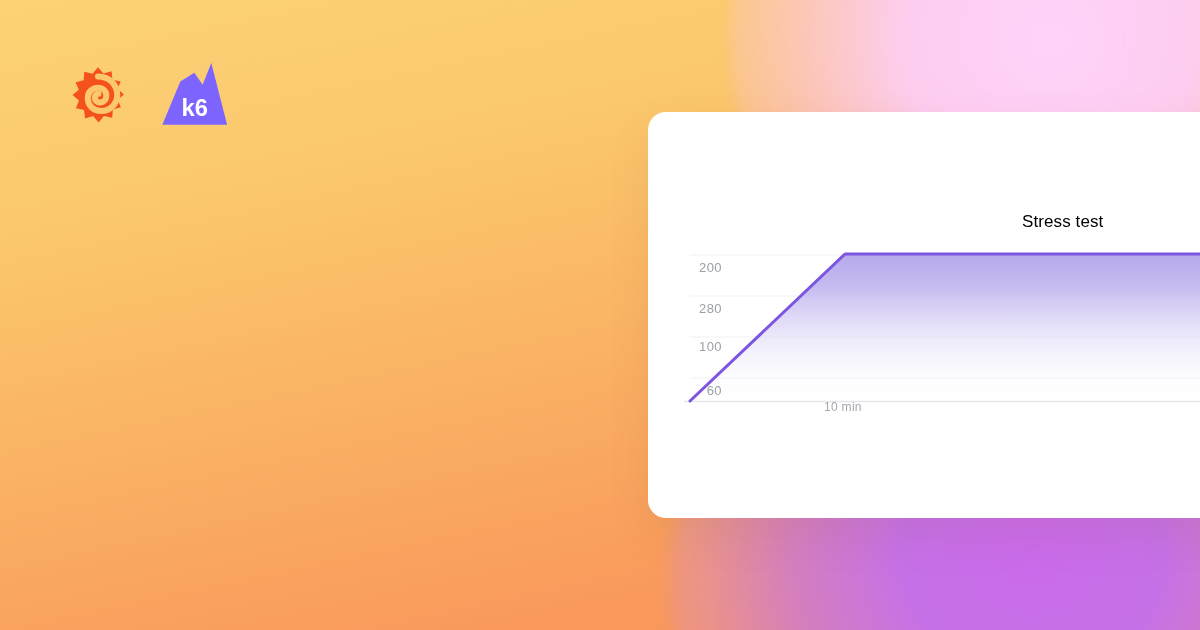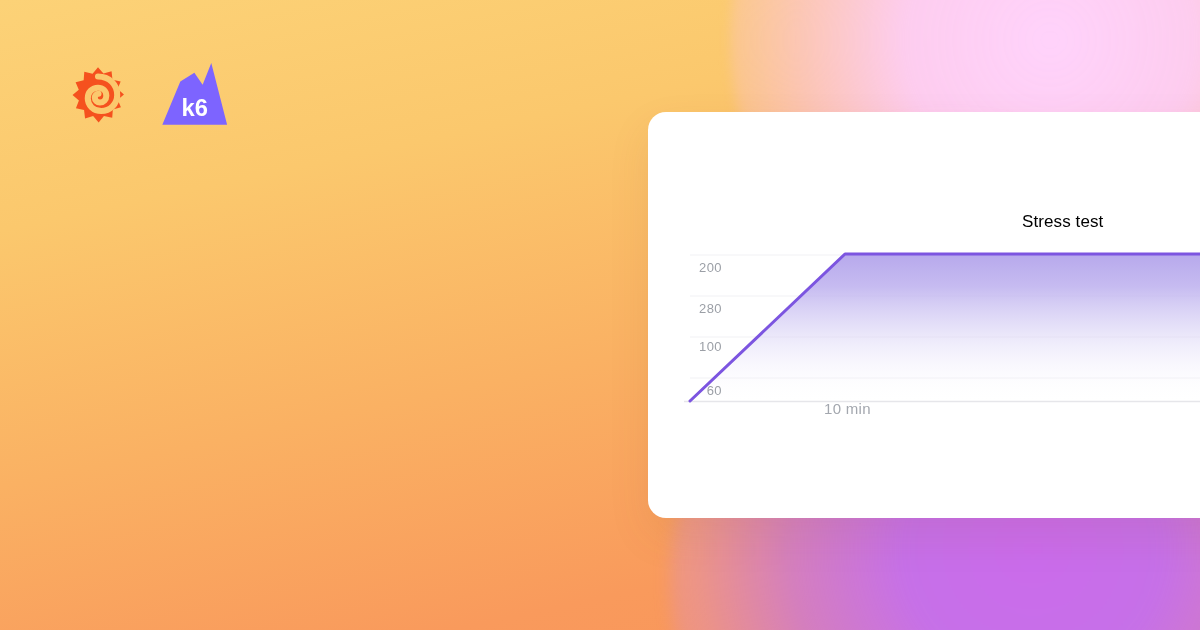--- a/index.html
+++ b/index.html
@@ -74,21 +74,21 @@
   #plot { position:absolute; left:0; top:0; width:600px; height:406px; }
   .ytick {
     position:absolute; right:0; width:42px;
     text-align:right;
     font-size:13px; color:#9B9FA6;
     letter-spacing:0.4px;
   }
   #ylabels { position:absolute; left:0; top:0; width:74px; height:406px;margin-top:12px; }
   #xlabel {
     position:absolute; left:176px; top:288px;
-    font-size:15px; color:#A3A7AE; letter-spacing:0.3px;
+    font-size:12px; color:#A3A7AE; letter-spacing:0.3px;
     white-space:nowrap;
   }
 </style>
 </head>
 <body>
 
 <div id="bg">
   <div class="bg-base"></div>
   <div class="bg-glow-pink"></div>
   <div class="bg-glow-soft"></div>

